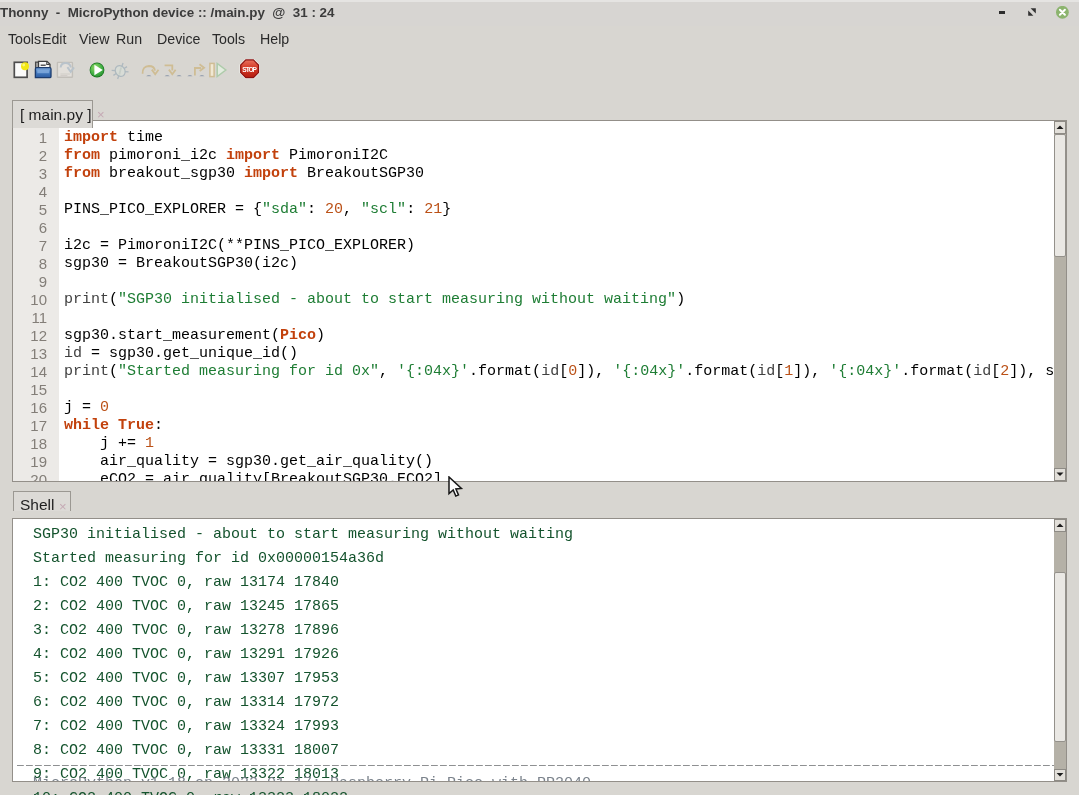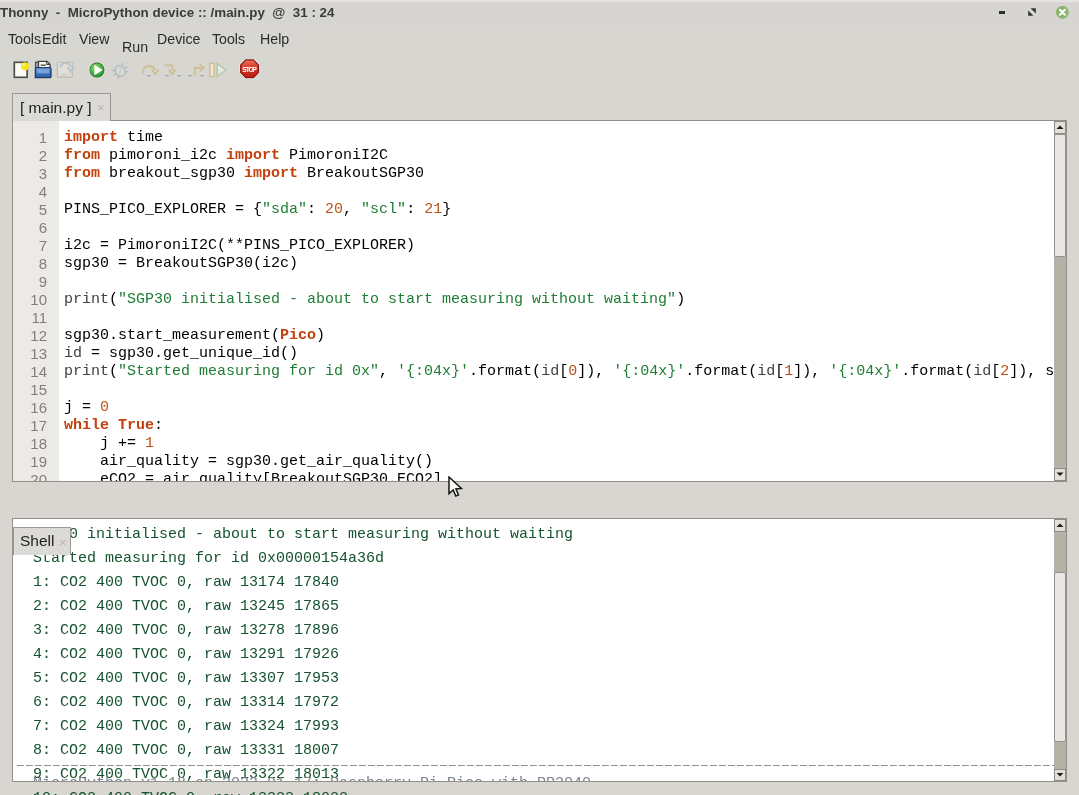--- a/index.html
+++ b/index.html
@@ -21,23 +21,23 @@
   #gutter { left:13px; top:121px; width:46px; height:360px; background:#eceae7; }
   #gutternums { left:13px; top:129px; width:34px; height:352px; overflow:hidden; text-align:right; font-size:15px; line-height:18px; color:#837e78; }
   #code { left:64px; top:129px; width:990px; height:352px; overflow:hidden; font-size:15px; line-height:18px; color:#000; }
   .k { color:#c2410c; font-weight:bold; }
   .b { color:#404040; }
   .s { color:#1e7d34; }
   .n { color:#bb5117; }
 
   
   .tab { background:#dcdad6; border:1px solid #9b9892; border-bottom:none; z-index:5; }
-  #maintab { left:12px; top:93px; width:99px; height:28px; }
+  #maintab { left:12px; top:100px; width:81px; height:28px; }
   #maintab span.t { position:absolute; left:7px; top:5px; font-size:15.5px; color:#1e1e1e; }
-  #shelltab { left:13px; top:491px; width:58px; height:28px;margin-top:36px; }
+  #shelltab { left:13px; top:491px; width:58px; height:20px; }
   #shelltab span.t { position:absolute; left:6px; top:4px; font-size:15.5px; color:#1e1e1e; }
   .tabx { position:absolute; color:#c5a9b4; font-size:13px; }
 
   
   #shellbox { left:12px; top:518px; width:1055px; height:264px; background:#fff; border:1px solid #938f89; }
   #shelltext { left:33px; top:523px; font-size:15px; line-height:24px; color:#14532d; }
   #banner { left:33px; top:775px; width:1000px; height:6px; overflow:hidden; font-size:15px; line-height:18px; color:#7b838c; font-family:"Liberation Mono", monospace; }
 
   
   .sb-track { background:#b5b1a7; }
@@ -56,21 +56,21 @@
     <path d="M0.2 2.6 L0.2 7.8 L5.4 7.8 Z" fill="#333333"></path>
   </svg>
   <svg class="abs" style="left:1056px;top:6px" width="14" height="14">
     <circle cx="6.4" cy="6.3" r="6.4" fill="#8cb46e"></circle>
     <path d="M3.9 3.8 L8.9 8.8 M8.9 3.8 L3.9 8.8" stroke="#fff" stroke-width="2" stroke-linecap="round"></path>
   </svg>
 
   <div class="abs menuitem" style="left:8px;">Tools</div>
   <div class="abs menuitem" style="left:42px;">Edit</div>
   <div class="abs menuitem" style="left:79px;">View</div>
-  <div class="abs menuitem" style="left:122px;margin-top:8px;">Run</div>
+  <div class="abs menuitem" style="left:116px;">Run</div>
   <div class="abs menuitem" style="left:157px;">Device</div>
   <div class="abs menuitem" style="left:212px;text-align:center;">Tools</div>
   <div class="abs menuitem" style="left:260px;">Help</div>
 
   <svg class="abs" style="left:12px;top:58px" width="250px" height="26px">
     <defs>
       <radialGradient id="gg" cx="0.38" cy="0.32" r="0.85">
         <stop offset="0" stop-color="#91da62"></stop>
         <stop offset="0.55" stop-color="#44b046"></stop>
         <stop offset="1" stop-color="#1e8526"></stop>

